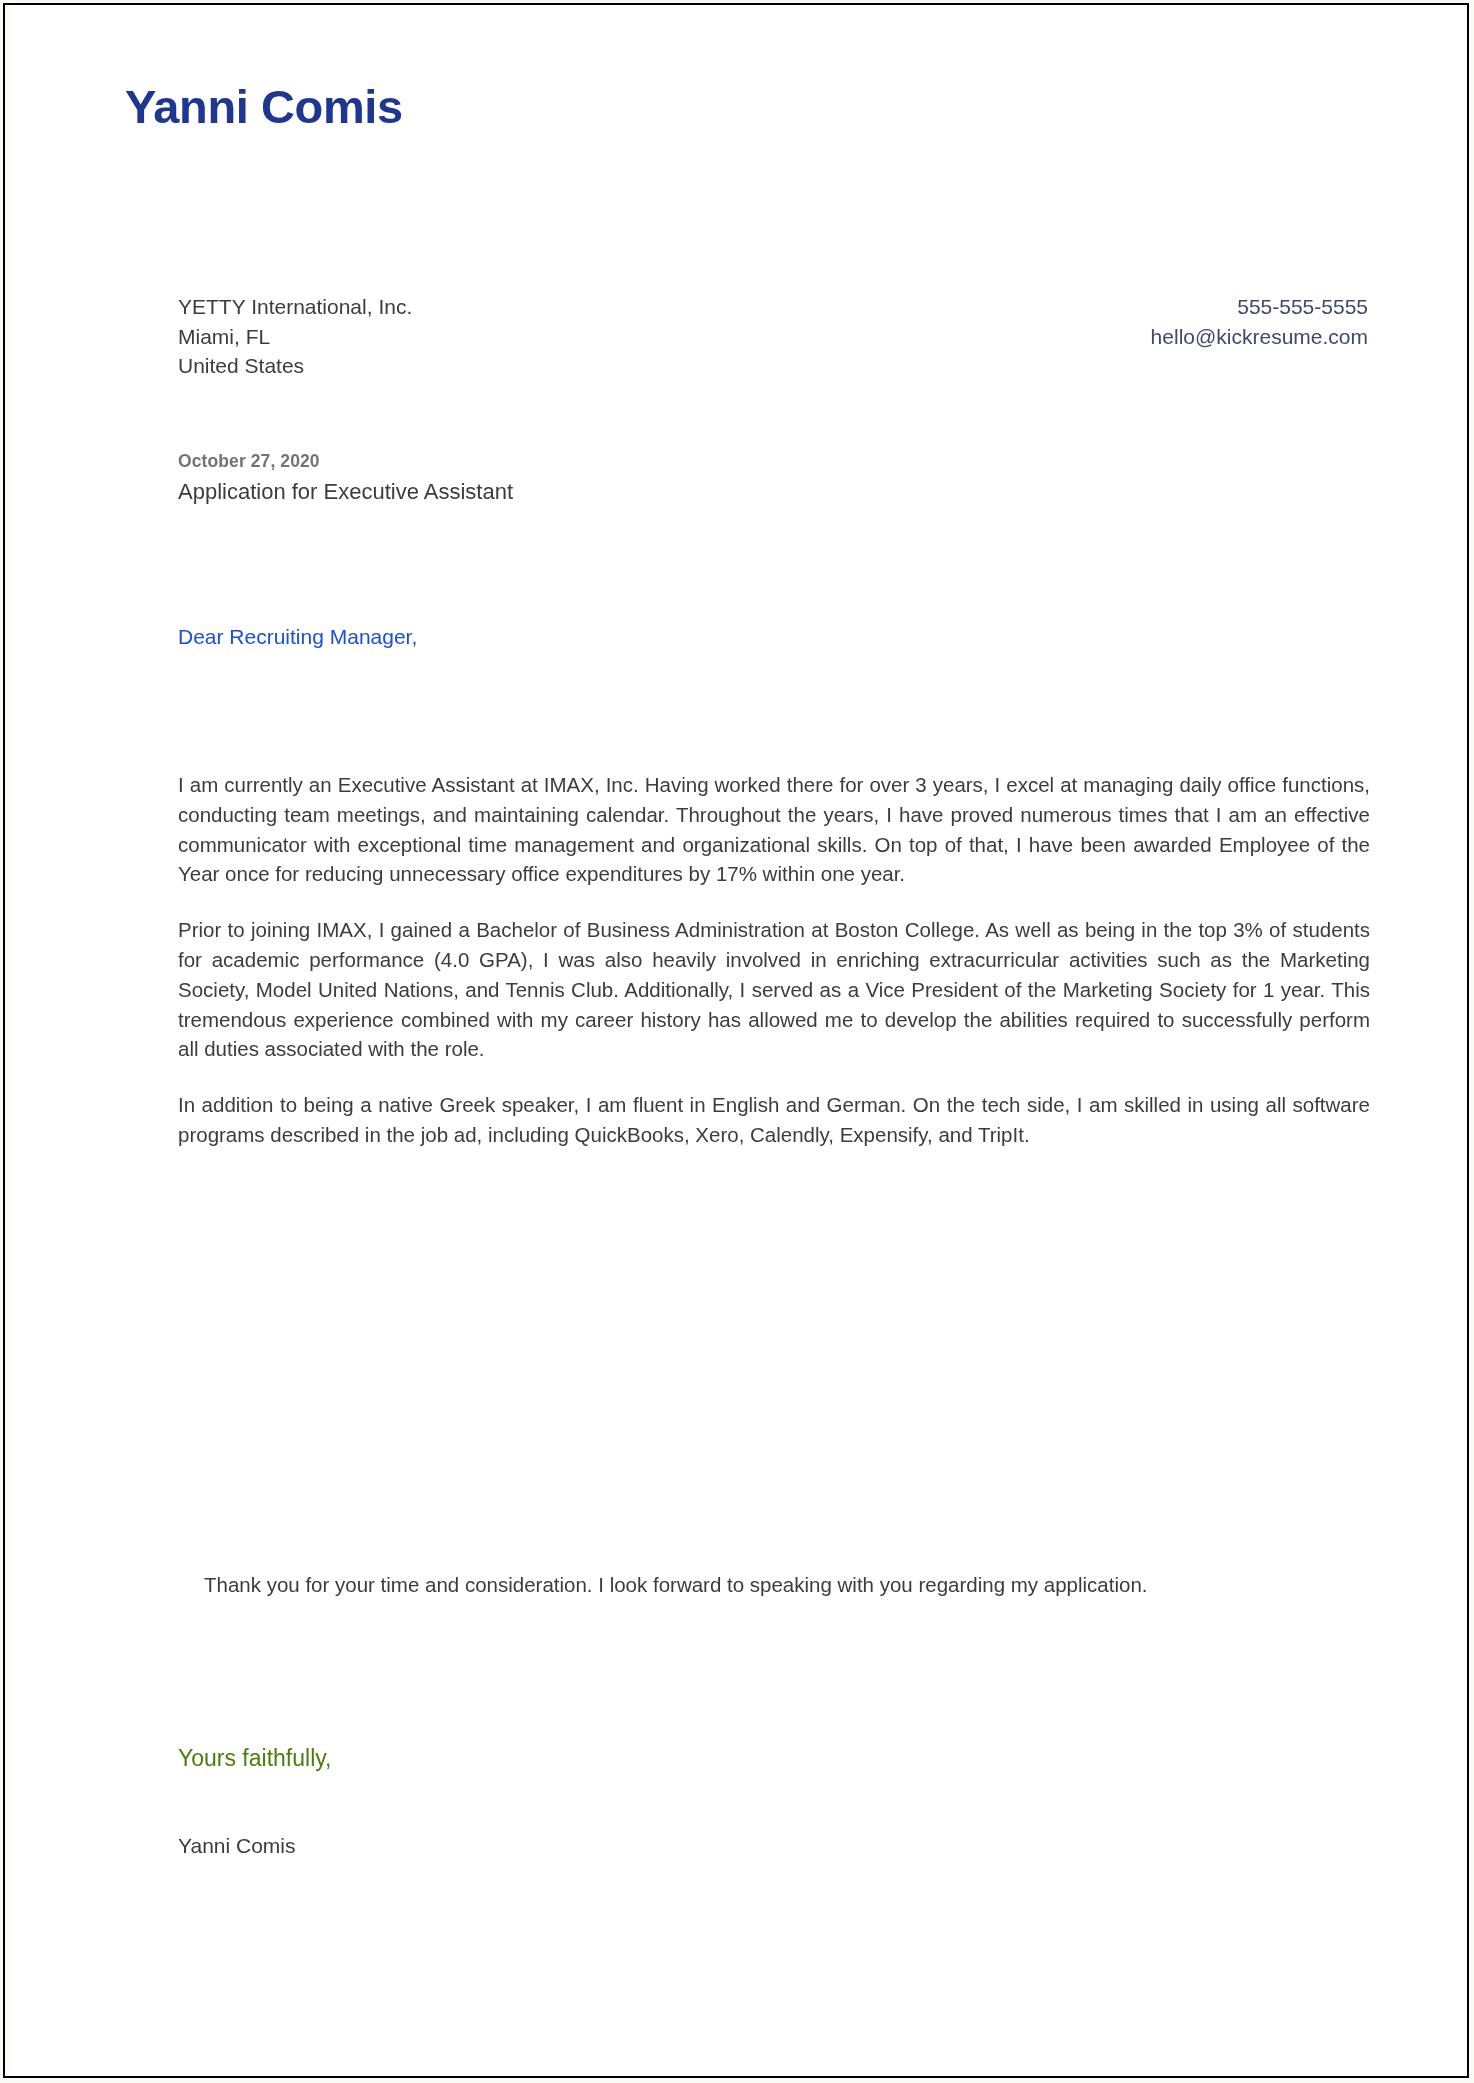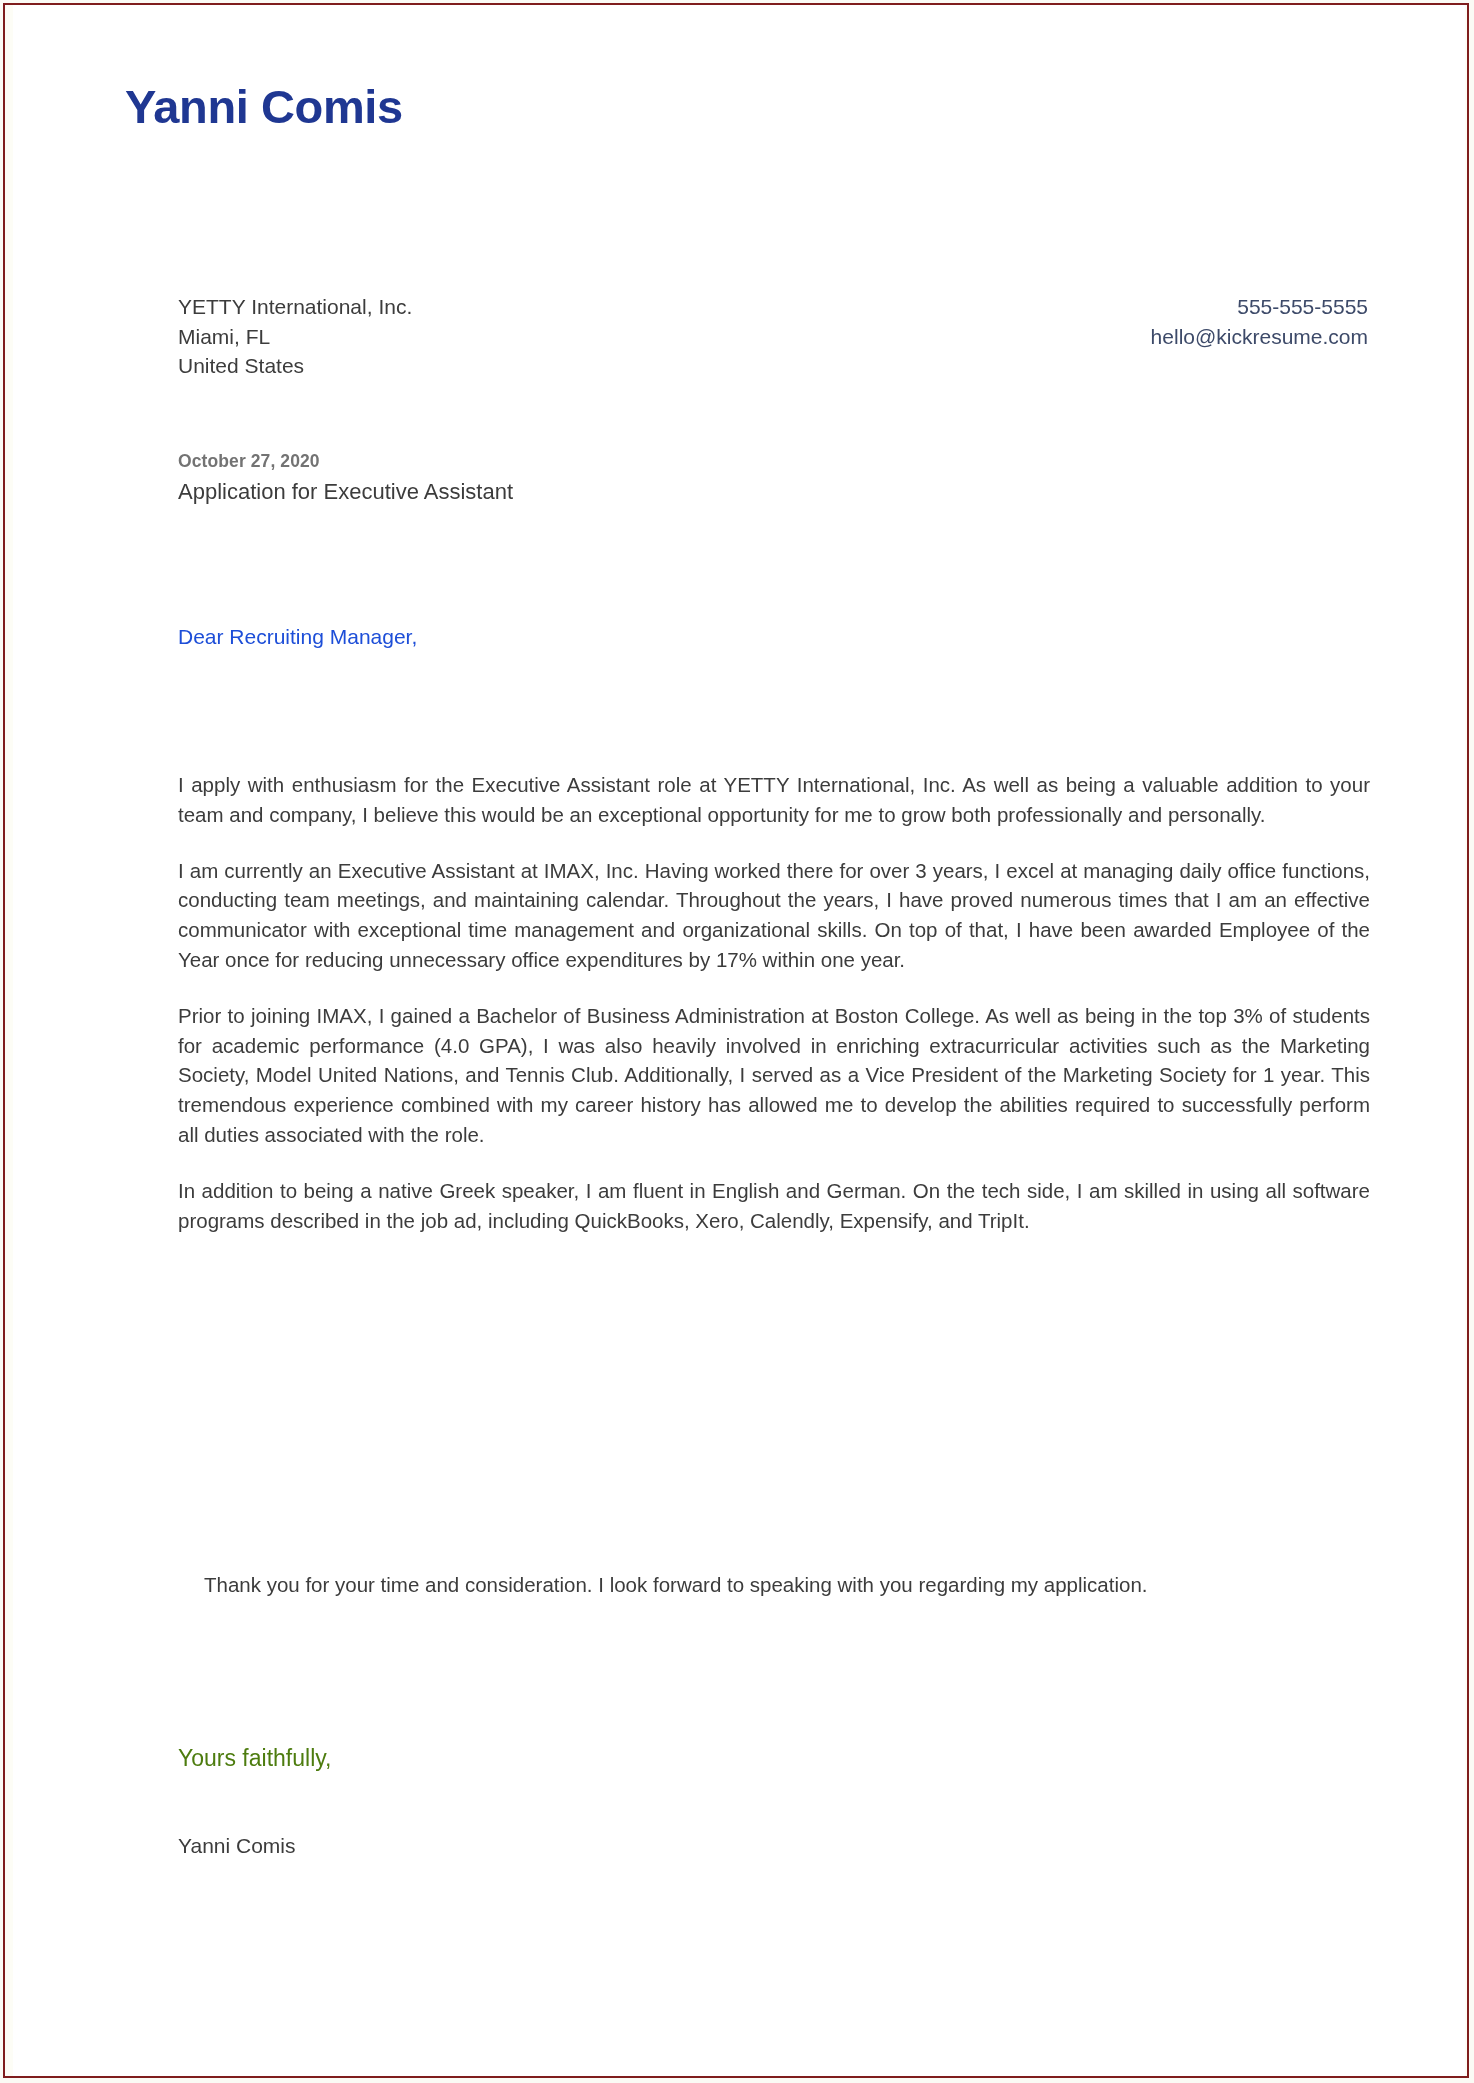--- a/index.html
+++ b/index.html
@@ -13,21 +13,21 @@
     font-family: "Liberation Sans", sans-serif;
     -webkit-font-smoothing: antialiased;
   }
 
   .page-frame {
     position: absolute;
     left: 3px;
     top: 3px;
     width: 1466px;
     height: 2075px;
-    border: 2px solid #7f1d1d;
+    border: 2px solid #000000;
     box-sizing: border-box;
     background: #fdfdf6;
   }
 
   .page-sheet {
     position: absolute;
     left: 8px;
     top: 0px;
     width: 1452px;
     height: 2071px;
@@ -170,21 +170,20 @@
       </div>
     </div>
 
     <div class="date-line">October 27, 2020</div>
 
     <div class="subject-line">Application for Executive Assistant</div>
 
     <div class="salutation">Dear Recruiting Manager,</div>
 
     <div class="body-block">
-      <p class="body-par">I apply with enthusiasm for the Executive Assistant role at YETTY International, Inc. As well as being a valuable addition to your team and company, I believe this would be an exceptional opportunity for me to grow both professionally and personally.</p>
       <p class="body-par">I am currently an Executive Assistant at IMAX, Inc. Having worked there for over 3 years, I excel at managing daily office functions, conducting team meetings, and maintaining calendar. Throughout the years, I have proved numerous times that I am an effective communicator with exceptional time management and organizational skills. On top of that, I have been awarded Employee of the Year once for reducing unnecessary office expenditures by 17% within one year.</p>
       <p class="body-par">Prior to joining IMAX, I gained a Bachelor of Business Administration at Boston College. As well as being in the top 3% of students for academic performance (4.0 GPA), I was also heavily involved in enriching extracurricular activities such as the Marketing Society, Model United Nations, and Tennis Club. Additionally, I served as a Vice President of the Marketing Society for 1 year. This tremendous experience combined with my career history has allowed me to develop the abilities required to successfully perform all duties associated with the role.</p>
       <p class="body-par">In addition to being a native Greek speaker, I am fluent in English and German. On the tech side, I am skilled in using all software programs described in the job ad, including QuickBooks, Xero, Calendly, Expensify, and TripIt.</p>
     </div>
 
     <div class="closing-block">
       <p class="closing-par">Thank you for your time and consideration. I look forward to speaking with you regarding my application.</p>
     </div>
 
     <div class="signoff">Yours faithfully,</div>

